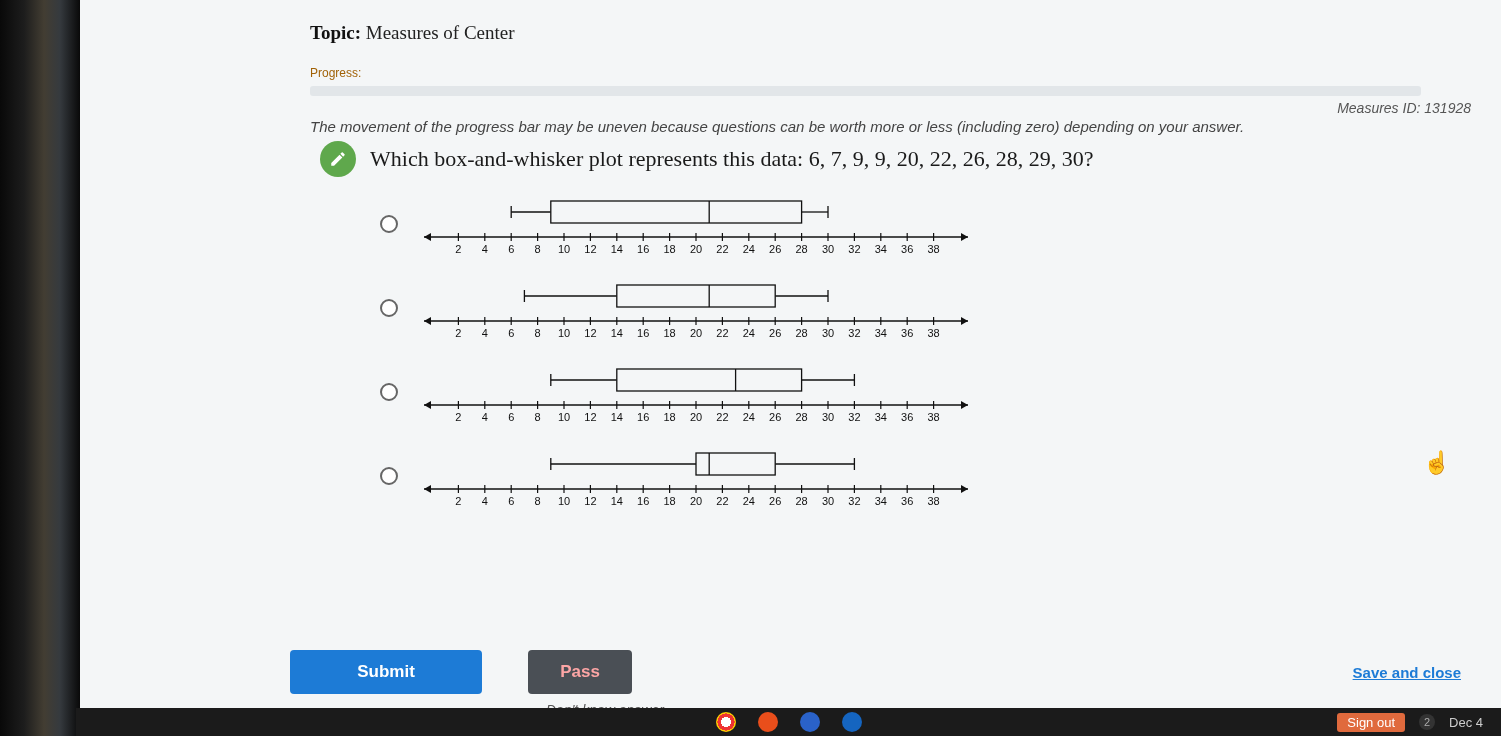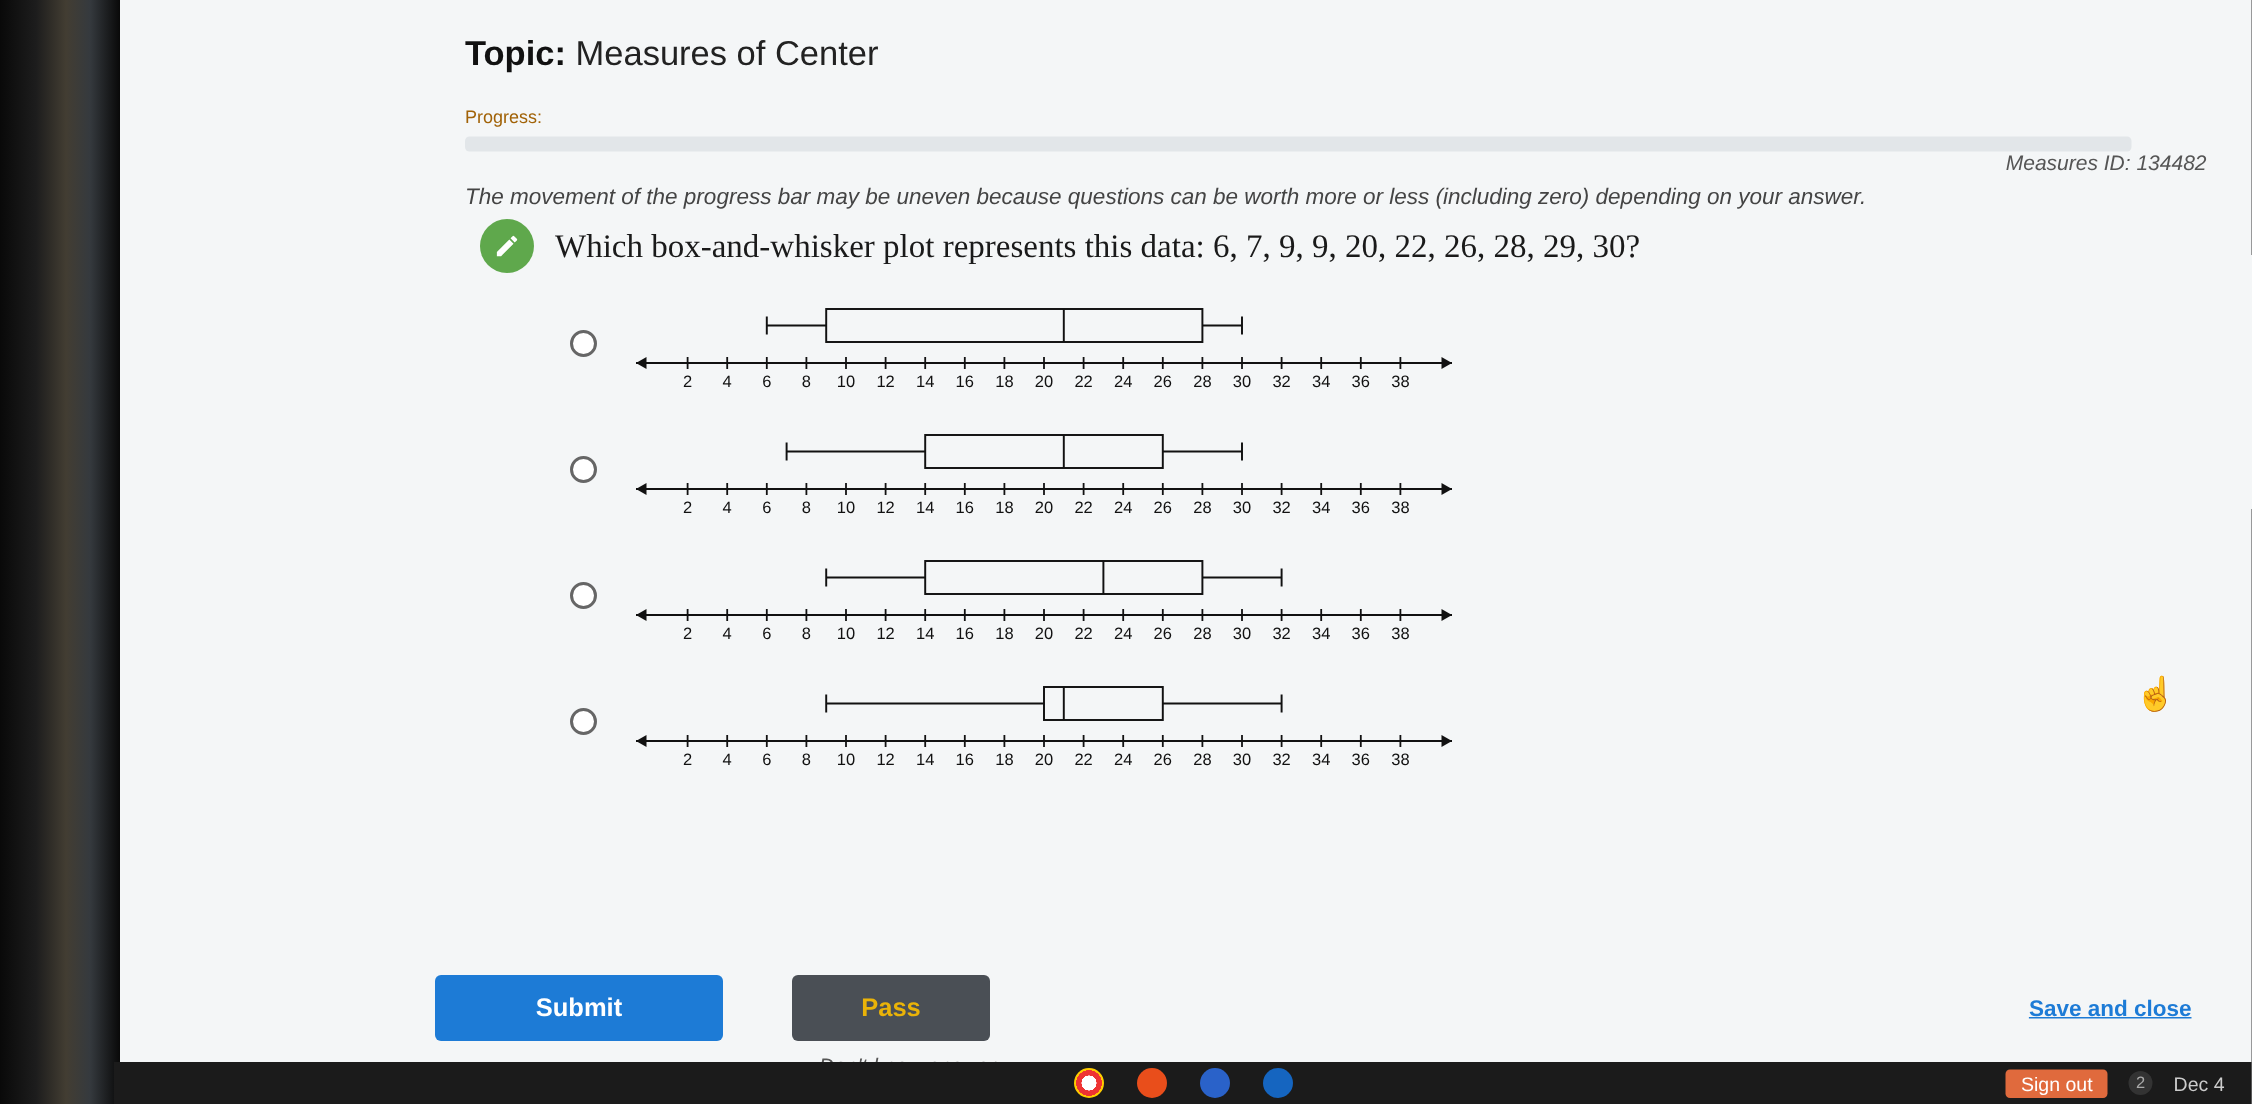--- a/index.html
+++ b/index.html
@@ -5,21 +5,21 @@
   * { box-sizing: border-box; }
   html, body { margin:0; padding:0; width:1501px; height:736px; font-family: Arial, Helvetica, sans-serif; background:#000; color:#333; }
   
   .photo-left { position:absolute; left:0; top:0; width:80px; height:736px;
     background: linear-gradient(90deg,#0a0a0a 0%, #202020 30%, #4a4438 55%, #3b4045 75%, #0a0a0a 100%);
     opacity:.9; }
 
   .screen { position:absolute; left:80px; top:0; right:0; bottom:0; background:#f4f6f7; overflow:hidden; }
 
   .header { padding:22px 40px 4px 230px; }
-  .topic-line { font-size:23px; color:#222; }
+  .topic-line { font-size:19px; color:#222;font-family:Liberation Serif, serif; }
   .topic-label { font-weight:700; color:#111; }
   .progress-label { font-size:12px; color:#a16207; margin-top:22px; }
   .progress-bar { margin-top:6px; height:10px; background:#e2e6e9; border-radius:3px; position:relative; width: calc(100% - 40px); }
 
   .qid { position:absolute; right:30px; top:100px; font-style:italic; font-size:14px; color:#555; }
 
   .hint { margin:18px 0 6px 230px; font-style:italic; font-size:15px; color:#444; }
 
   .question-row { margin-left:240px; display:flex; align-items:center; gap:14px; }
   .pencil { width:36px; height:36px; border-radius:50%; background:#5fa84c; display:flex; align-items:center; justify-content:center; }
@@ -28,21 +28,21 @@
 
   .answers { margin:16px 0 0 300px; }
   .answer { display:flex; align-items:center; gap:18px; margin-bottom:22px; }
   .radio { width:18px; height:18px; border:2px solid #666; border-radius:50%; background:#fff; flex:0 0 auto; }
 
   svg.plot { display:block; }
 
   .footer { position:absolute; left:0; right:0; bottom:42px; display:flex; align-items:center; padding:0 40px 0 210px; }
   .btn { display:inline-flex; align-items:center; justify-content:center; height:44px; border-radius:4px; font-size:17px; font-weight:600; padding:0 28px; cursor:pointer; user-select:none; }
   .btn-submit { background:#1d7bd6; color:#fff; width:192px; }
-  .btn-pass { background:#4a4f55; color:#eab308; width:132px; margin-left:46px; }
+  .btn-pass { background:#4a4f55; color:#fca5a5; width:104px; margin-left:46px; }
   .dk { position:absolute; left:466px; bottom:18px; font-style:italic; font-size:14px; color:#555; }
   .save-close { margin-left:auto; color:#1d7bd6; font-weight:700; text-decoration:underline; font-size:15px; }
 
   .cursor-hand { position:absolute; right:50px; top:450px; font-size:22px; color:#222; }
 
   .taskbar { position:absolute; left:76px; right:0; bottom:0; height:28px; background:#1b1b1b; display:flex; align-items:center; justify-content:flex-end; gap:14px; padding:0 18px; color:#ccc; font-size:13px; }
   .taskbar .signout { background:#e06a3d; color:#fff; padding:2px 10px; border-radius:3px; font-size:13px; }
   .taskbar .dot { width:16px; height:16px; border-radius:50%; background:#333; color:#aaa; display:flex; align-items:center; justify-content:center; font-size:11px; }
   .taskbar .icons { position:absolute; left:50%; transform:translateX(-50%); display:flex; gap:22px; }
   .taskbar .ic { width:20px; height:20px; border-radius:50%; }
@@ -62,21 +62,21 @@
     <div class="topic-line">
       <span class="topic-label">Topic:</span>
       <span>Measures of Center</span>
     </div>
     <div class="progress-label">Progress:</div>
     <div class="progress-bar"></div>
   </div>
 
   <div class="qid">
     <span>Measures ID:</span>
-    <span>134482</span>
+    <span>131928</span>
   </div>
 
   <div class="hint">The movement of the progress bar may be uneven because questions can be worth more or less (including zero) depending on your answer.</div>
 
   <div class="question-row">
     <div class="pencil">
       <svg viewBox="0 0 24 24">
           <path d="M3 17.25V21h3.75L17.81 9.94l-3.75-3.75L3 17.25zM20.71 7.04a1 1 0 0 0 0-1.41l-2.34-2.34a1 1 0 0 0-1.41 0l-1.83 1.83 3.75 3.75 1.83-1.83z"></path>
         </svg>
     </div>

